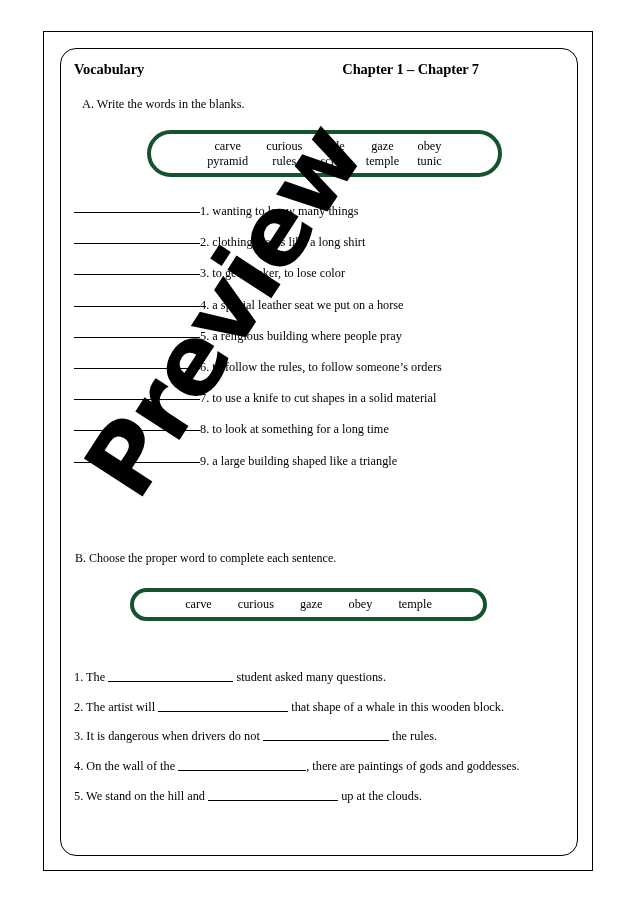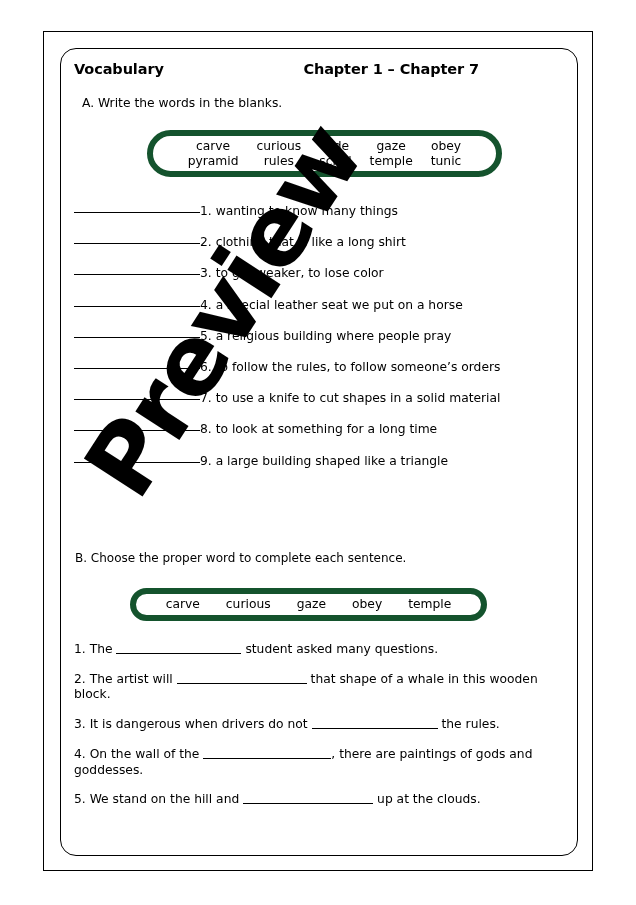--- a/index.html
+++ b/index.html
@@ -43,20 +43,21 @@
   
   #content {
     position: absolute;
     left: 60px;
     top: 48px;
     width: 434px;
     height: 808px;
     box-sizing: border-box;
     padding: 10px 14px 0 14px;
     z-index: 3;
+    font-family: Liberation Serif, serif;
   }
 
   
   .header-row {
     display: flex;
     justify-content: space-between;
     align-items: baseline;
     font-weight: bold;
     font-size: 14.5px;
     letter-spacing: -0.1px;
@@ -67,21 +68,21 @@
 
   
   .instruction {
     font-size: 12.3px;
     margin-top: 19px;
     margin-left: 8px;
   }
 
   
   .wordbank {
-    border: 6px solid #14532d;
+    border: 4px solid #14532d;
     border-radius: 24px;
     box-sizing: border-box;
     display: flex;
     justify-content: center;
     align-items: center;
     background: transparent;
   }
   #wordbank-a {
     position: absolute;
     left: 87px;
@@ -141,21 +142,21 @@
   
   #instruction-b {
     position: absolute;
     left: 15px;
     top: 503px;
     font-size: 12px;
   }
   #list-b {
     position: absolute;
     left: 14px;
-    top: 592px;
+    top: 620px;
     width: 495px;
   }
   .item-b {
     font-size: 12.3px;
     line-height: 1.28;
     margin-bottom: 12px;
   }
   .inline-blank {
     display: inline-block;
     border-bottom: 1px solid #000000;

